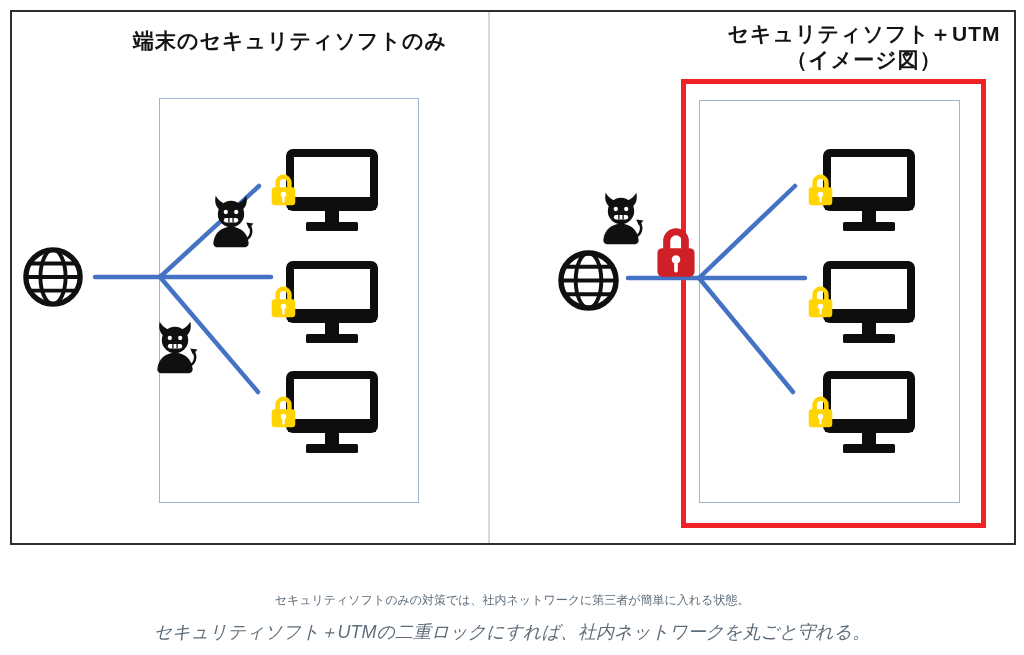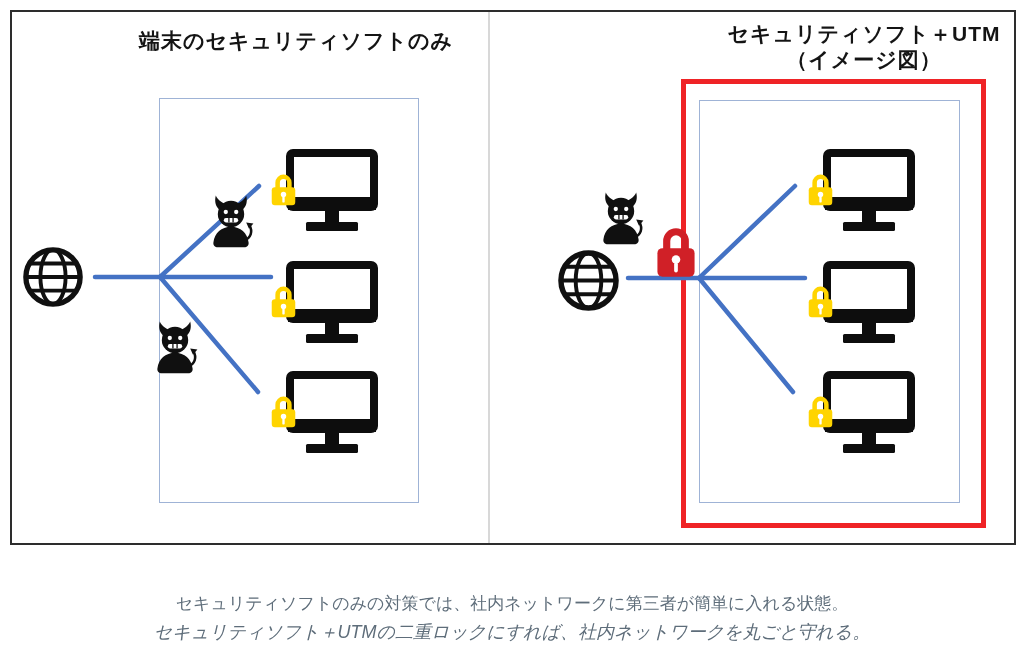--- a/index.html
+++ b/index.html
@@ -3,39 +3,39 @@
 <meta charset="utf-8">
 <style>
   html,body{margin:0;padding:0;background:#ffffff;}
   body{font-family:"Liberation Sans","DejaVu Sans",sans-serif;}
   .stage{position:relative;width:1024px;height:655px;background:#ffffff;overflow:hidden;}
 
   .frame{position:absolute;left:10px;top:10px;width:1002px;height:531px;border:2.5px solid #2d2d2d;background:#ffffff;}
   .divider{position:absolute;left:488px;top:12px;width:2px;height:531px;background:#d8d8d8;}
 
   .panel-title{position:absolute;color:#141414;font-weight:bold;font-size:21px;text-align:center;letter-spacing:1px;}
-  .panel-title.left{left:116px;top:27px;width:360px;}
+  .panel-title.left{left:110px;top:27px;width:360px;}
   .panel-title.right{left:724px;top:21px;width:280px;line-height:26px;}
 
   .lanbox{position:absolute;border:1.5px solid #9fb3d6;background:transparent;}
   .lanbox.leftbox{left:159px;top:98px;width:258px;height:403px;}
   .lanbox.rightbox{left:699px;top:100px;width:259px;height:401px;}
   .utmbox{position:absolute;left:681px;top:79px;width:295px;height:439px;border:5px solid #ef2326;}
 
   svg.netlines{position:absolute;left:0;top:0;width:1024px;height:655px;}
 
   .icon{position:absolute;}
   .computer{position:absolute;width:92px;height:82px;}
   .computer .monitor{position:absolute;left:0;top:0;width:92px;height:82px;}
   .computer .lock{position:absolute;left:-17px;top:21px;width:29px;height:38px;}
   .redlock{position:absolute;left:652px;top:221px;width:48px;height:60px;}
 
   .caption{position:absolute;width:1024px;text-align:center;color:#5e6d7a;}
   .caption.note{top:560px;font-size:16px;}
-  .caption.l1{top:592px;font-size:17px;}
+  .caption.l1{top:592px;font-size:12px;}
   .caption.l2{top:620px;font-size:18px;font-style:italic;}
 </style>
 </head>
 <body>
 
 <svg width="0" height="0" style="position:absolute">
   <defs>
     <g id="globe" stroke="#101010" fill="none">
       <circle cx="32" cy="32" r="28" stroke-width="5.5"></circle>
       <ellipse cx="32" cy="32" rx="13" ry="28" stroke-width="4"></ellipse>

